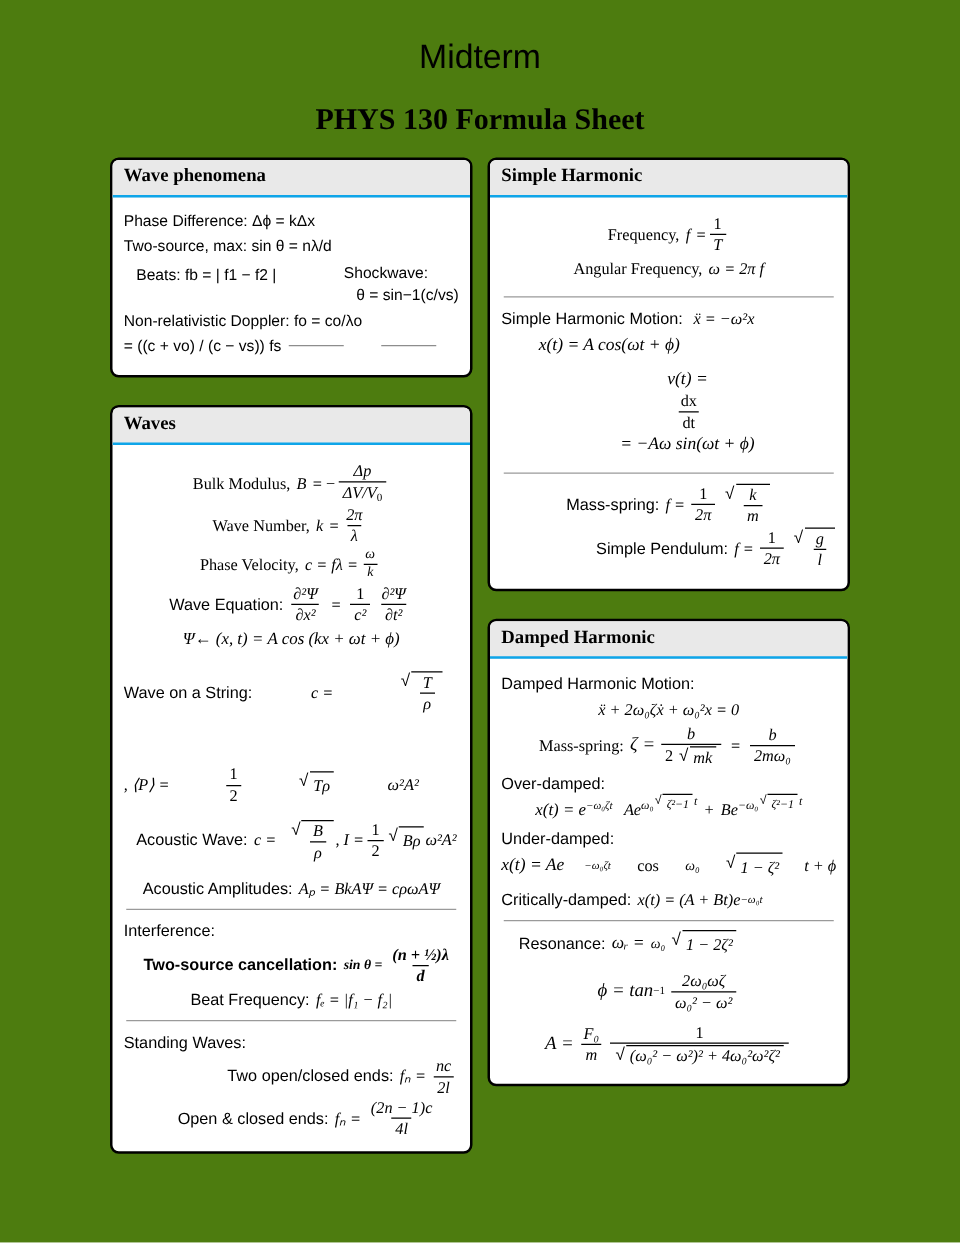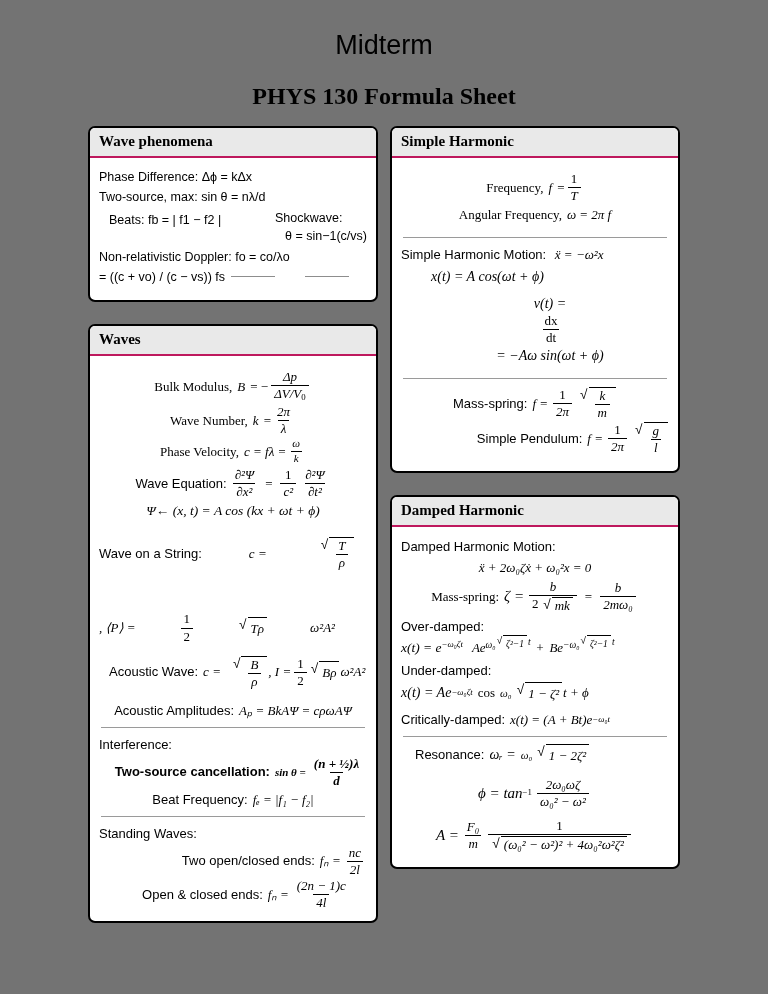--- a/index.html
+++ b/index.html
@@ -1,30 +1,30 @@
 <!DOCTYPE html>
 <html><head>
 <meta charset="utf-8">
 <style>
   html,body{margin:0;padding:0;background:#fff;}
   body{width:768px;height:994px;font-family:"Liberation Sans",sans-serif;color:#000;
        -webkit-font-smoothing:antialiased;}
-  .page{position:relative;width:768px;height:994px;overflow:hidden;background:#737373;}
+  .page{position:relative;width:768px;height:994px;overflow:hidden;background:#4d7c0f;}
 
   .doc-title{text-align:center;font-family:"Liberation Sans",sans-serif;
              font-size:27px;font-weight:400;margin:30px 0 0 0;letter-spacing:0px;}
   .doc-subtitle{text-align:center;font-family:"Liberation Serif",serif;
                 font-size:24px;font-weight:700;margin:22px 0 0 0;}
 
   .columns{position:absolute;top:126px;left:0;width:768px;display:flex;
            justify-content:center;gap:12px;align-items:flex-start;}
   .col{width:290px;display:flex;flex-direction:column;gap:22px;}
 
   .box{border:2px solid #000;border-radius:7px;background:#fff;overflow:hidden;}
-  .box-header{background:#e9e9e9;border-bottom:2px solid #be185d;
+  .box-header{background:#e9e9e9;border-bottom:2px solid #0ea5e9;
               font-family:"Liberation Serif",serif;font-weight:700;font-size:15px;
               padding:5px 9px 6px 9px;line-height:1.15;}
   .box-body{padding:8px 9px 9px 9px;font-size:13px;line-height:1.5;}
 
   .sep{border:0;border-top:1px solid #9a9a9a;margin:7px 2px;}
   .short-rule{display:inline-block;width:44px;border-top:1px solid #8d8d8d;
               vertical-align:middle;margin:0 6px;}
 
   
   .m{font-family:"Liberation Serif",serif;font-style:italic;}
@@ -354,42 +354,42 @@
               </span>
             </span>
             <span class="ser gapl gapr">=</span>
             <span class="frac">
               <span class="num m">b</span>
               <span class="den m">2mω₀</span>
             </span>
           </div>
 
           <div class="line sans" style="margin-top:4px;">Over-damped:</div>
-          <div class="row line" style="align-items:flex-start;">
+          <div class="row line" style="justify-content:center;align-items:flex-start;">
             <span class="m" style="font-size:13.5px;">x(t) = e</span>
               <sup class="m">−ω₀ζt</sup>
             <span class="m" style="margin-left:9px;">Ae</span>
               <sup class="m tiny">ω₀</sup>
             <span class="sqrt tiny" style="transform:translateY(-3px);">
               <span class="rad">√</span>
               <span class="bar m">ζ²−1</span>
             </span>
             <span class="m tiny" style="transform:translateY(-3px);">t</span>
             <span class="m gapl gapr">+</span>
             <span class="m">Be</span>
               <sup class="m tiny">−ω₀</sup>
             <span class="sqrt tiny" style="transform:translateY(-3px);">
               <span class="rad">√</span>
               <span class="bar m">ζ²−1</span>
             </span>
             <span class="m tiny" style="transform:translateY(-3px);">t</span>
           </div>
 
           <div class="line sans">Under-damped:</div>
-          <div class="row line" style="justify-content:flex-start;align-items:center;">
+          <div class="row line" style="justify-content:space-between;align-items:center;">
             <span class="m" style="font-size:14px;">x(t) = Ae</span>
               <sup class="m">−ω₀ζt</sup>
             <span class="ser gapl">cos</span>
             <span class="m gapl small">ω₀</span>
             <span class="sqrt gapl">
               <span class="rad">√</span>
               <span class="bar m">1 − ζ²</span>
             </span>
             <span class="m">t + ϕ</span>
           </div>

